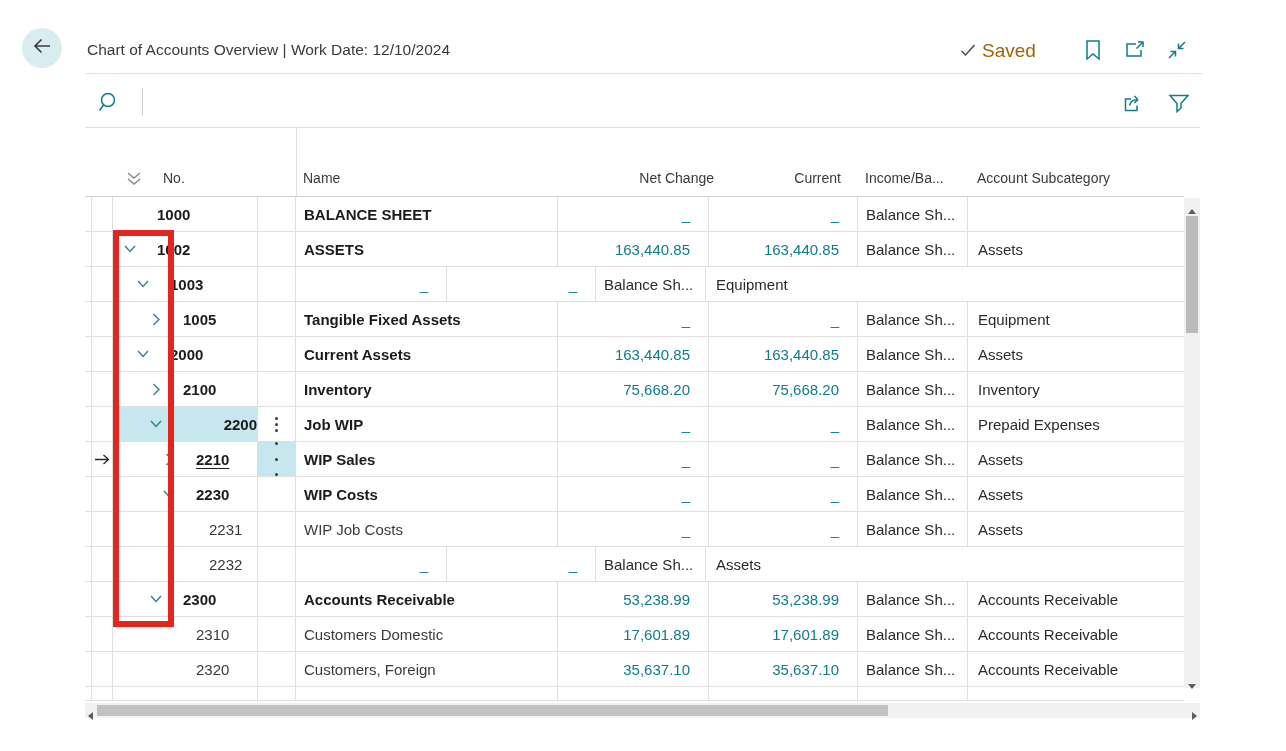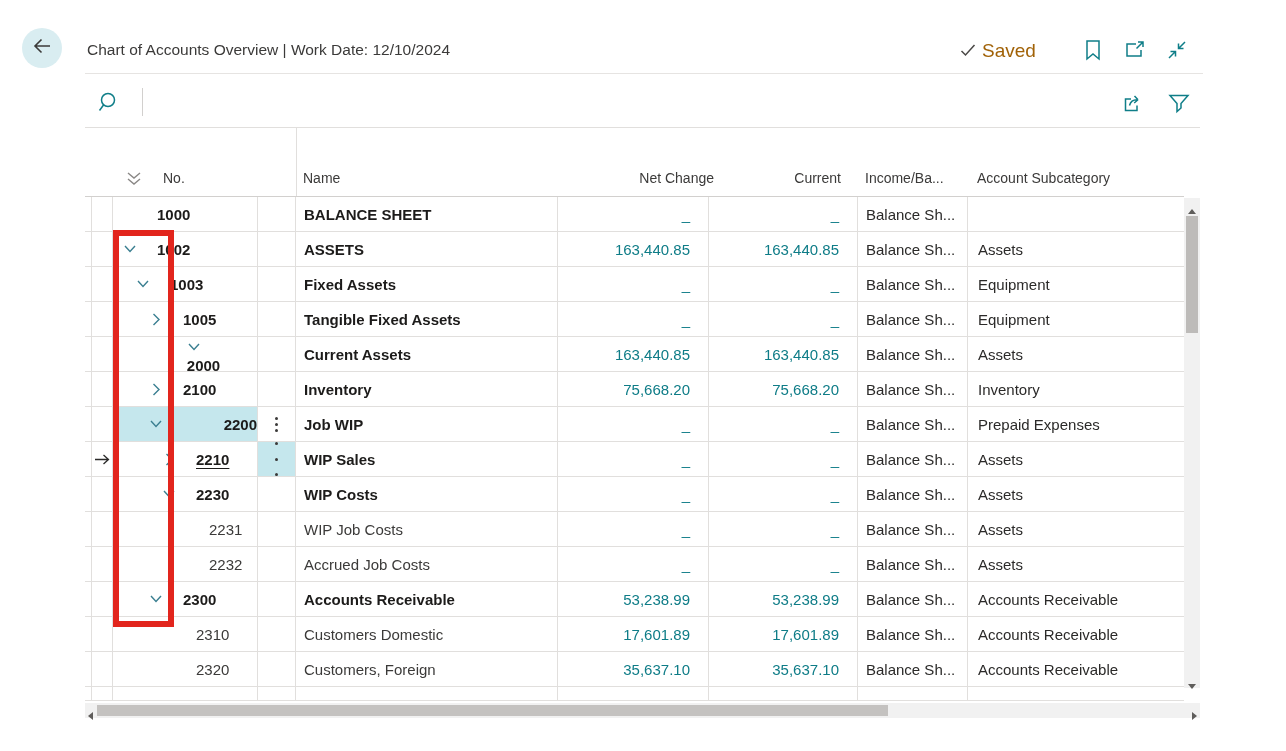--- a/index.html
+++ b/index.html
@@ -209,23 +209,20 @@
     <div class="c g2"></div>
     <div class="c cno" style="padding-left: 23px;">
       <span class="chev">
             <svg width="14" height="14" viewBox="0 0 14 14">
               <polyline points="2,4 7,9.5 12,4" fill="none" stroke="#3a7f91" stroke-width="1.4"></polyline>
             </svg>
           </span>
       <span class="no-text">1003</span>
     </div>
     <div class="c ckebab"></div>
-    <div class="c cname">
-          <span class="name-text">Fixed Assets</span>
-        </div>
     <div class="c cnet">
           <span class="val">_</span>
         </div>
     <div class="c cbal">
           <span class="val">_</span>
         </div>
     <div class="c cinc">
           <span>Balance Sh...</span>
         </div>
     <div class="c csub">
@@ -258,21 +255,21 @@
           <span>Balance Sh...</span>
         </div>
     <div class="c csub">
           <span>Equipment</span>
         </div>
   </div>
 
   <div class="trow bold">
     <div class="c g1"></div>
     <div class="c g2"></div>
-    <div class="c cno" style="padding-left: 23px; flex-direction: column;">
+    <div class="c cno" style="padding-left: 23px;">
       <span class="chev">
             <svg width="14" height="14" viewBox="0 0 14 14">
               <polyline points="2,4 7,9.5 12,4" fill="none" stroke="#3a7f91" stroke-width="1.4"></polyline>
             </svg>
           </span>
       <span class="no-text">2000</span>
     </div>
     <div class="c ckebab"></div>
     <div class="c cname">
           <span class="name-text">Current Assets</span>
@@ -445,23 +442,20 @@
   </div>
 
   <div class="trow">
     <div class="c g1"></div>
     <div class="c g2"></div>
     <div class="c cno" style="padding-left: 62px;">
       <span class="chev"></span>
       <span class="no-text">2232</span>
     </div>
     <div class="c ckebab"></div>
-    <div class="c cname">
-          <span class="name-text">Accrued Job Costs</span>
-        </div>
     <div class="c cnet">
           <span class="val">_</span>
         </div>
     <div class="c cbal">
           <span class="val">_</span>
         </div>
     <div class="c cinc">
           <span>Balance Sh...</span>
         </div>
     <div class="c csub">

